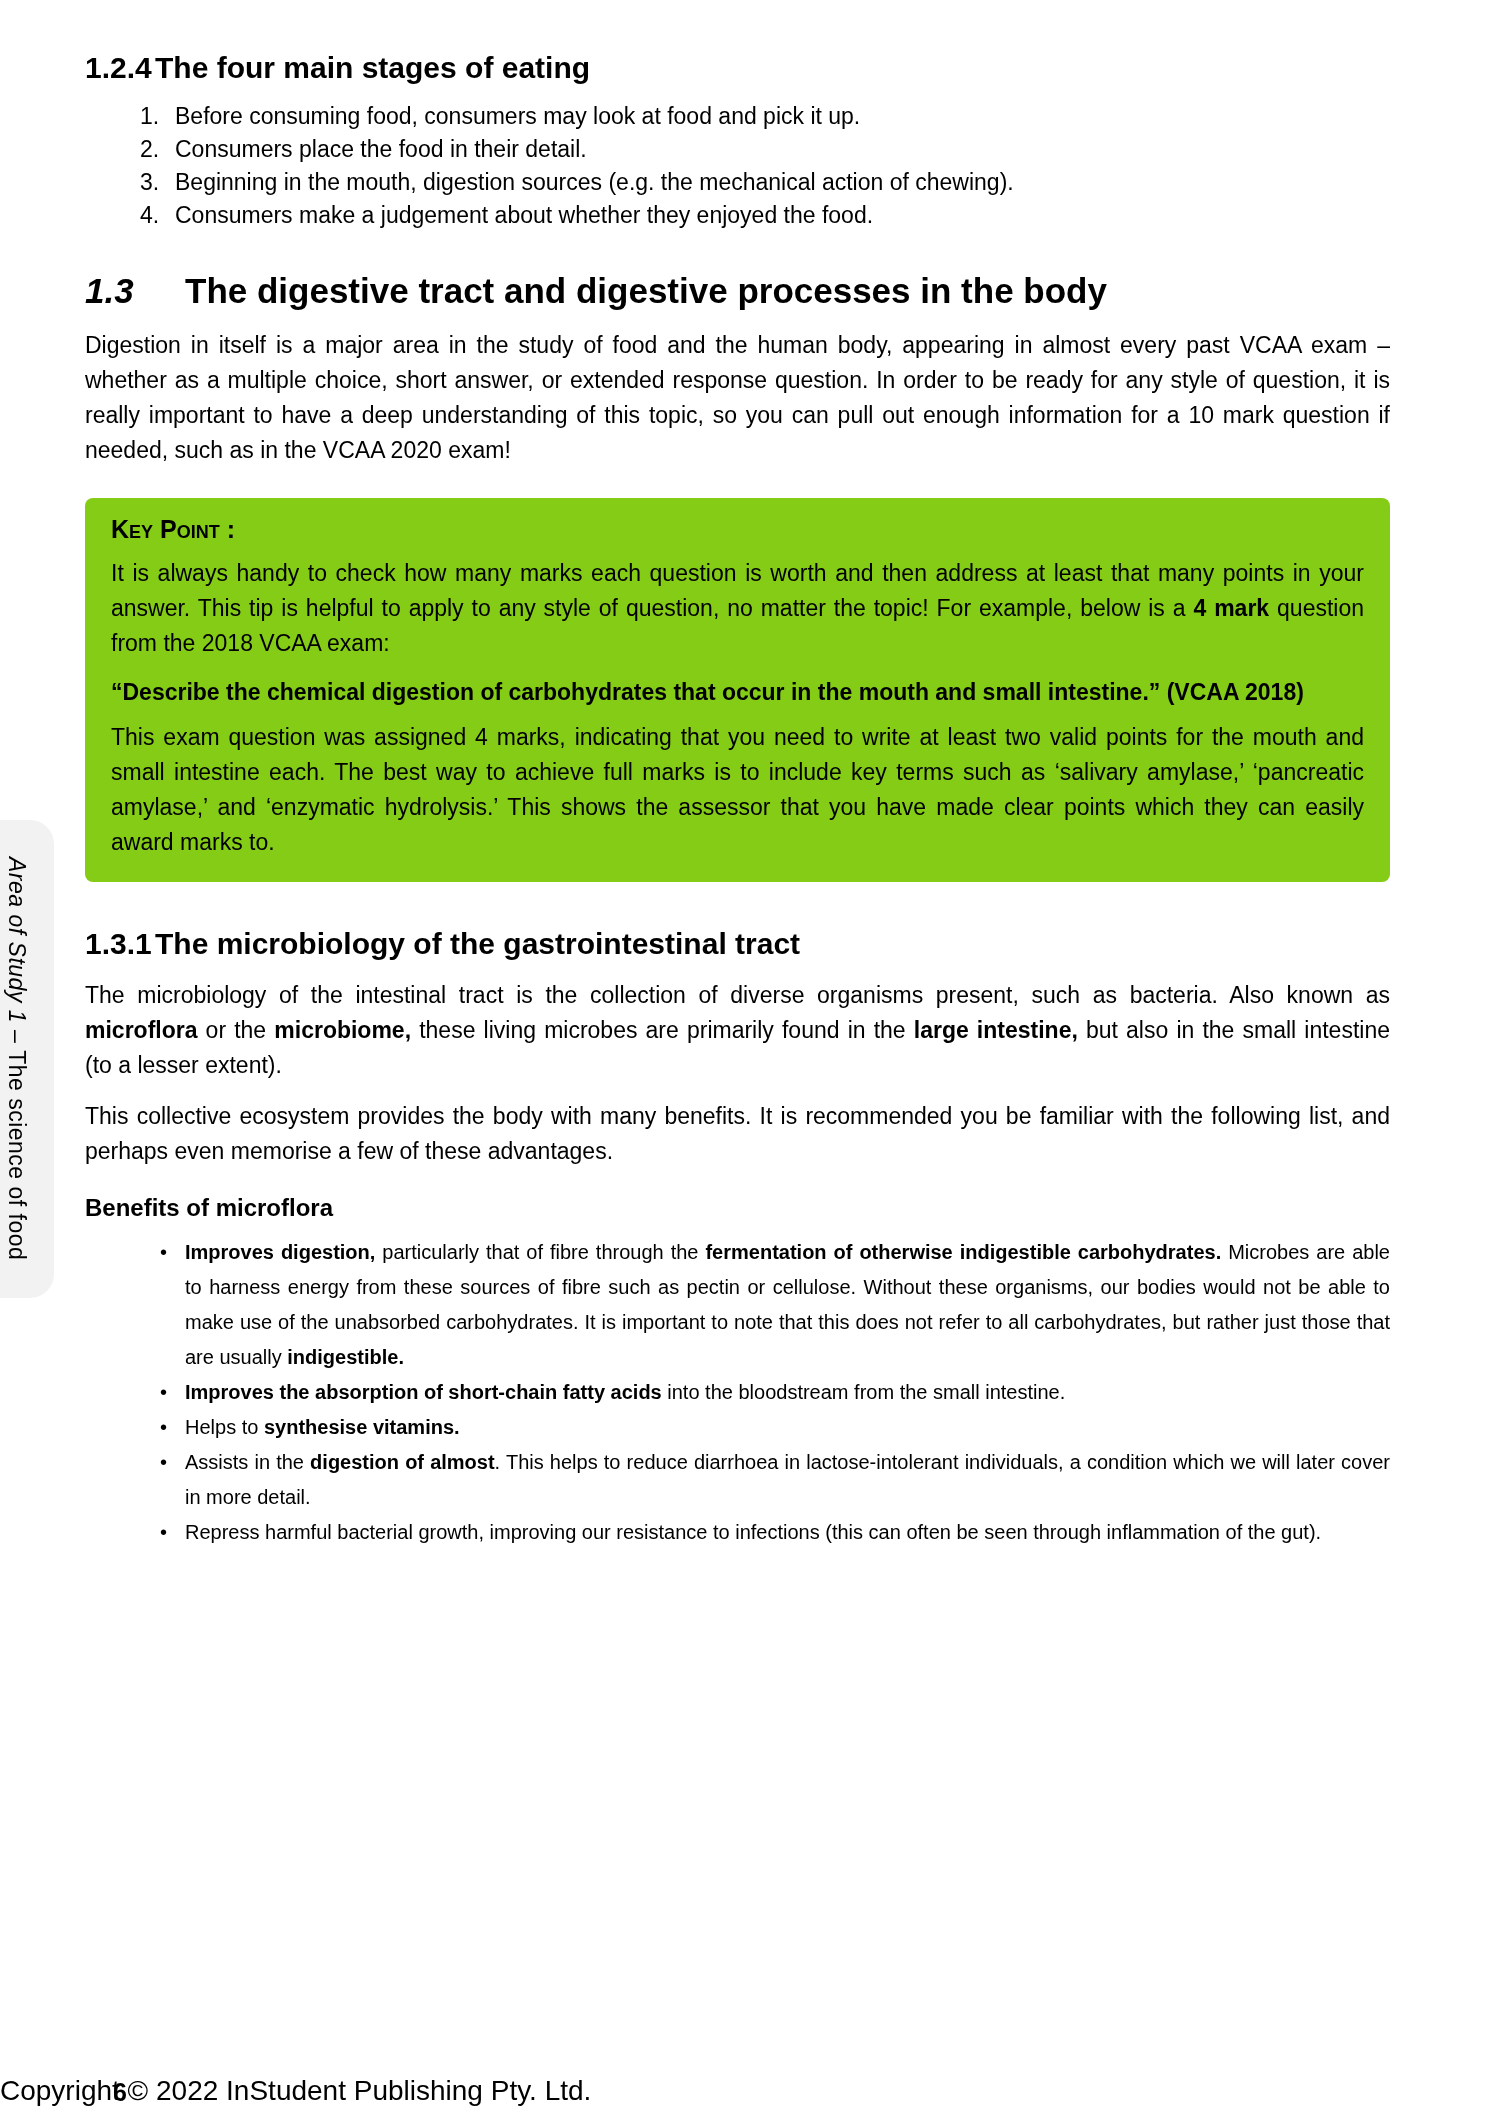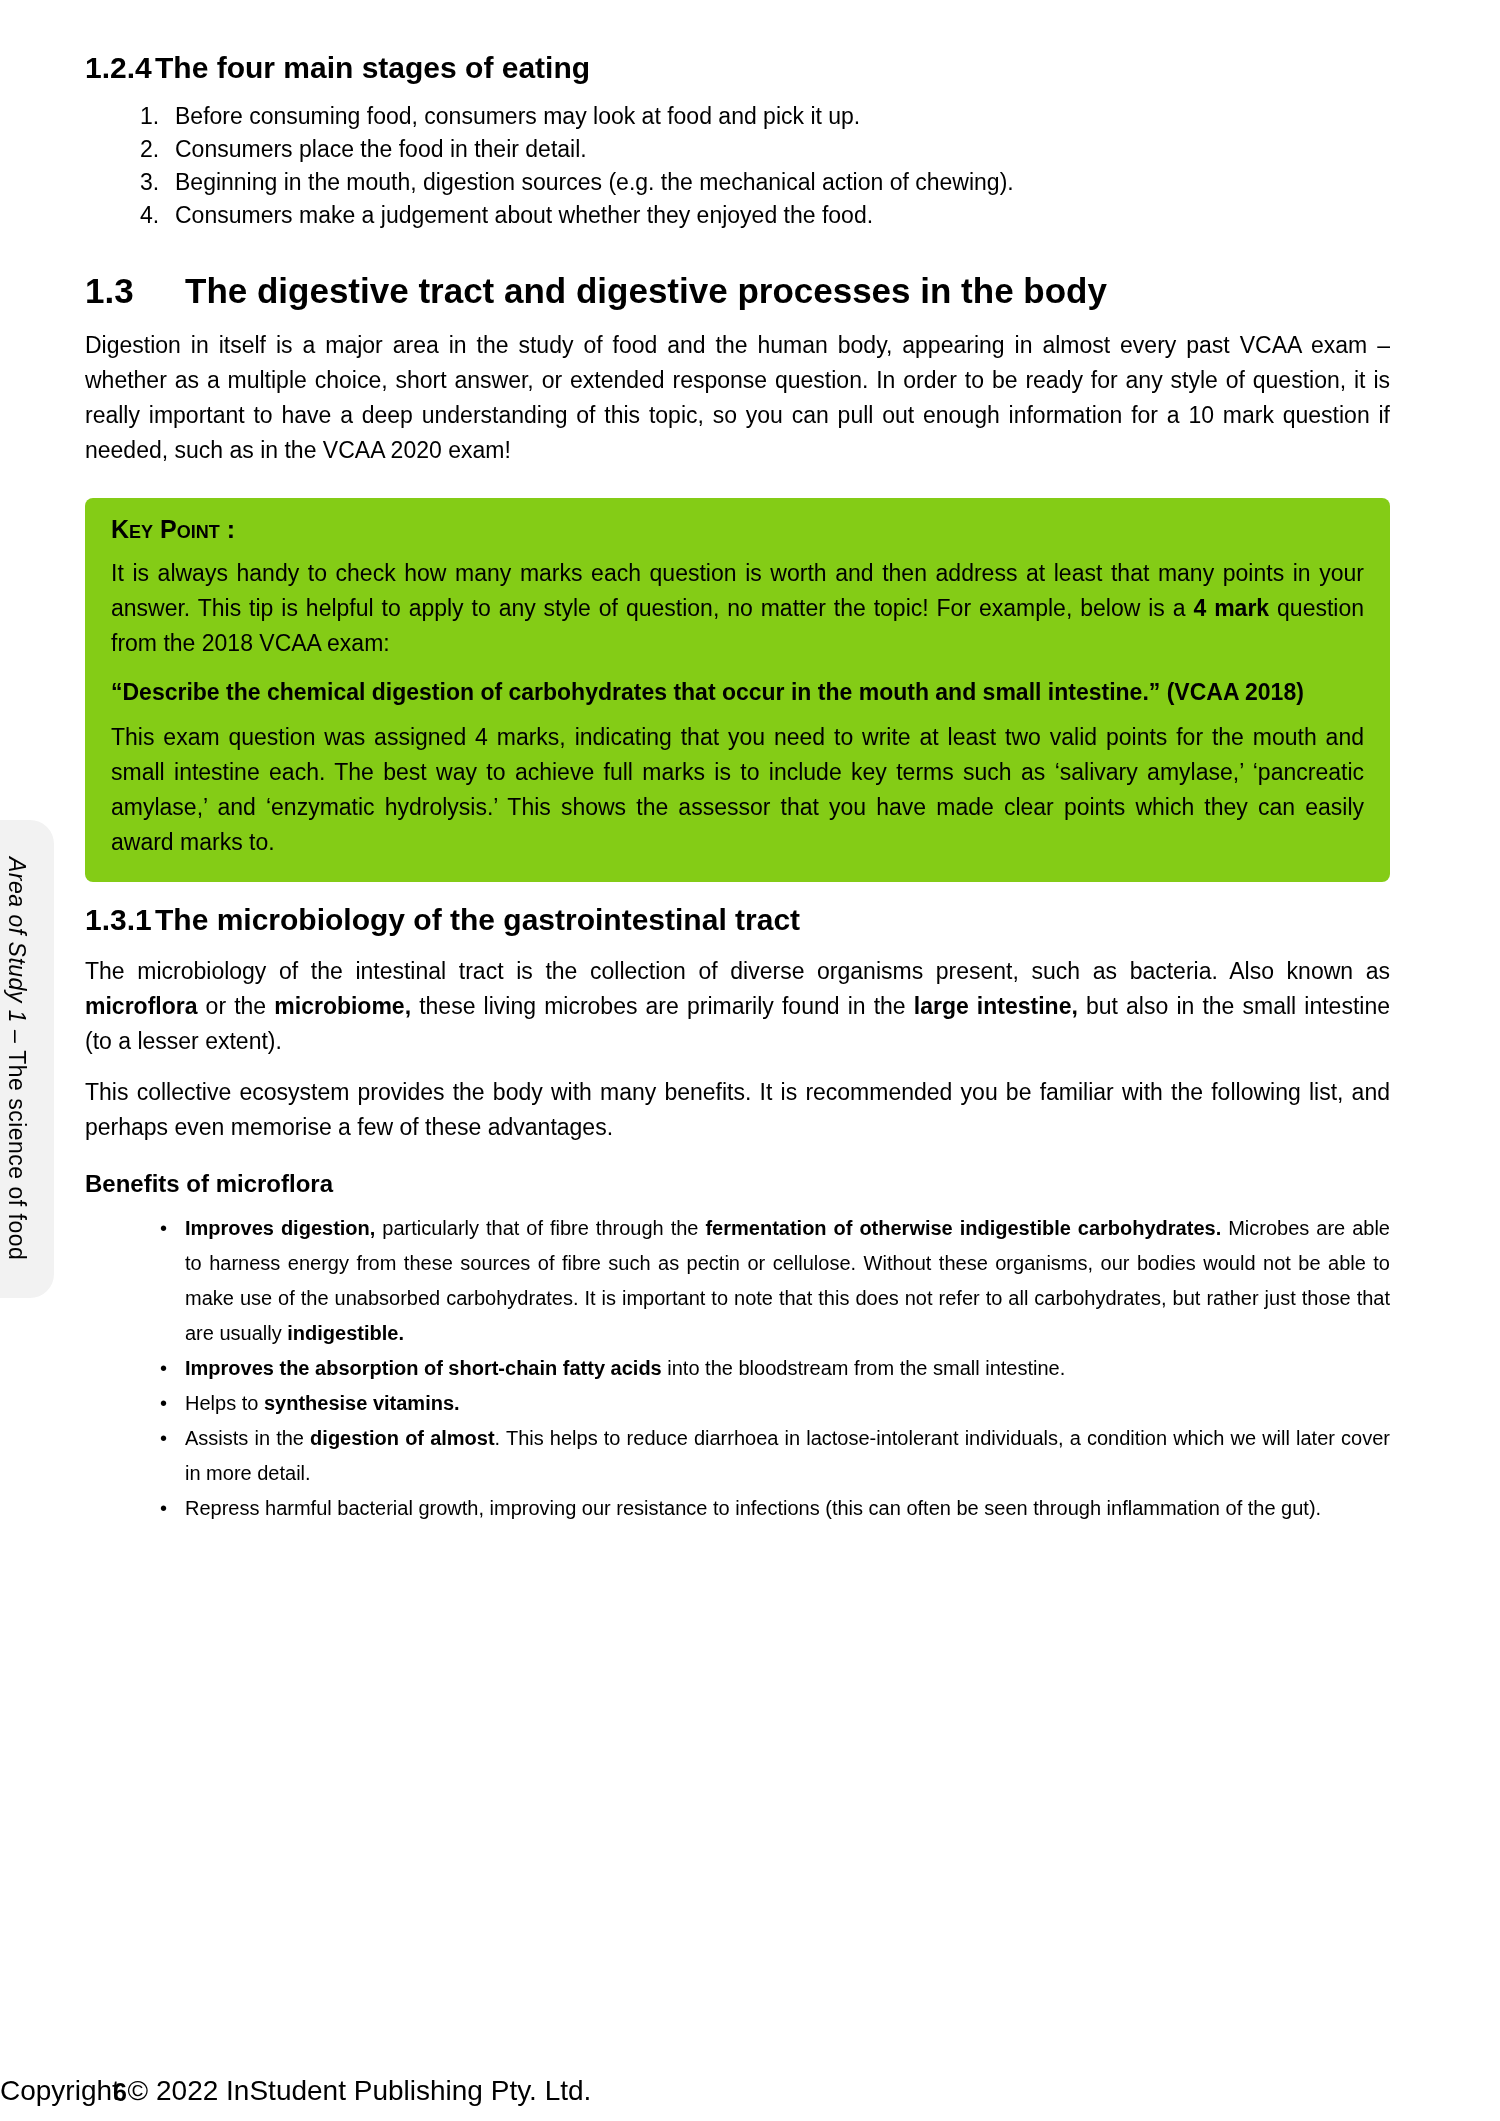--- a/index.html
+++ b/index.html
@@ -26,22 +26,22 @@
     line-height: 28px;
   }
   .heading-row {
     display: flex;
     font-weight: bold;
     align-items: baseline;
   }
   .h-sub { font-size: 30px; line-height: 36px; margin-top: 50px; }
   .h-sub .sec-num { min-width: 70px; }
   .h-main { font-size: 35px; line-height: 42px; margin-top: 38px; }
-  .h-main .sec-num { min-width: 100px; }
-  .h-sub2 { font-size: 30px; line-height: 36px; margin-top: 20px; }
+  .h-main .sec-num { min-width: 100px; font-style: italic; }
+  .h-sub2 { font-size: 30px; line-height: 36px; margin-top: 44px; }
   .h-sub2 .sec-num { min-width: 70px; }
 
   .stages-list {
     margin: 14px 0 0 55px;
     font-size: 23px;
   }
   .stage-item {
     display: flex;
     line-height: 33px;
   }

